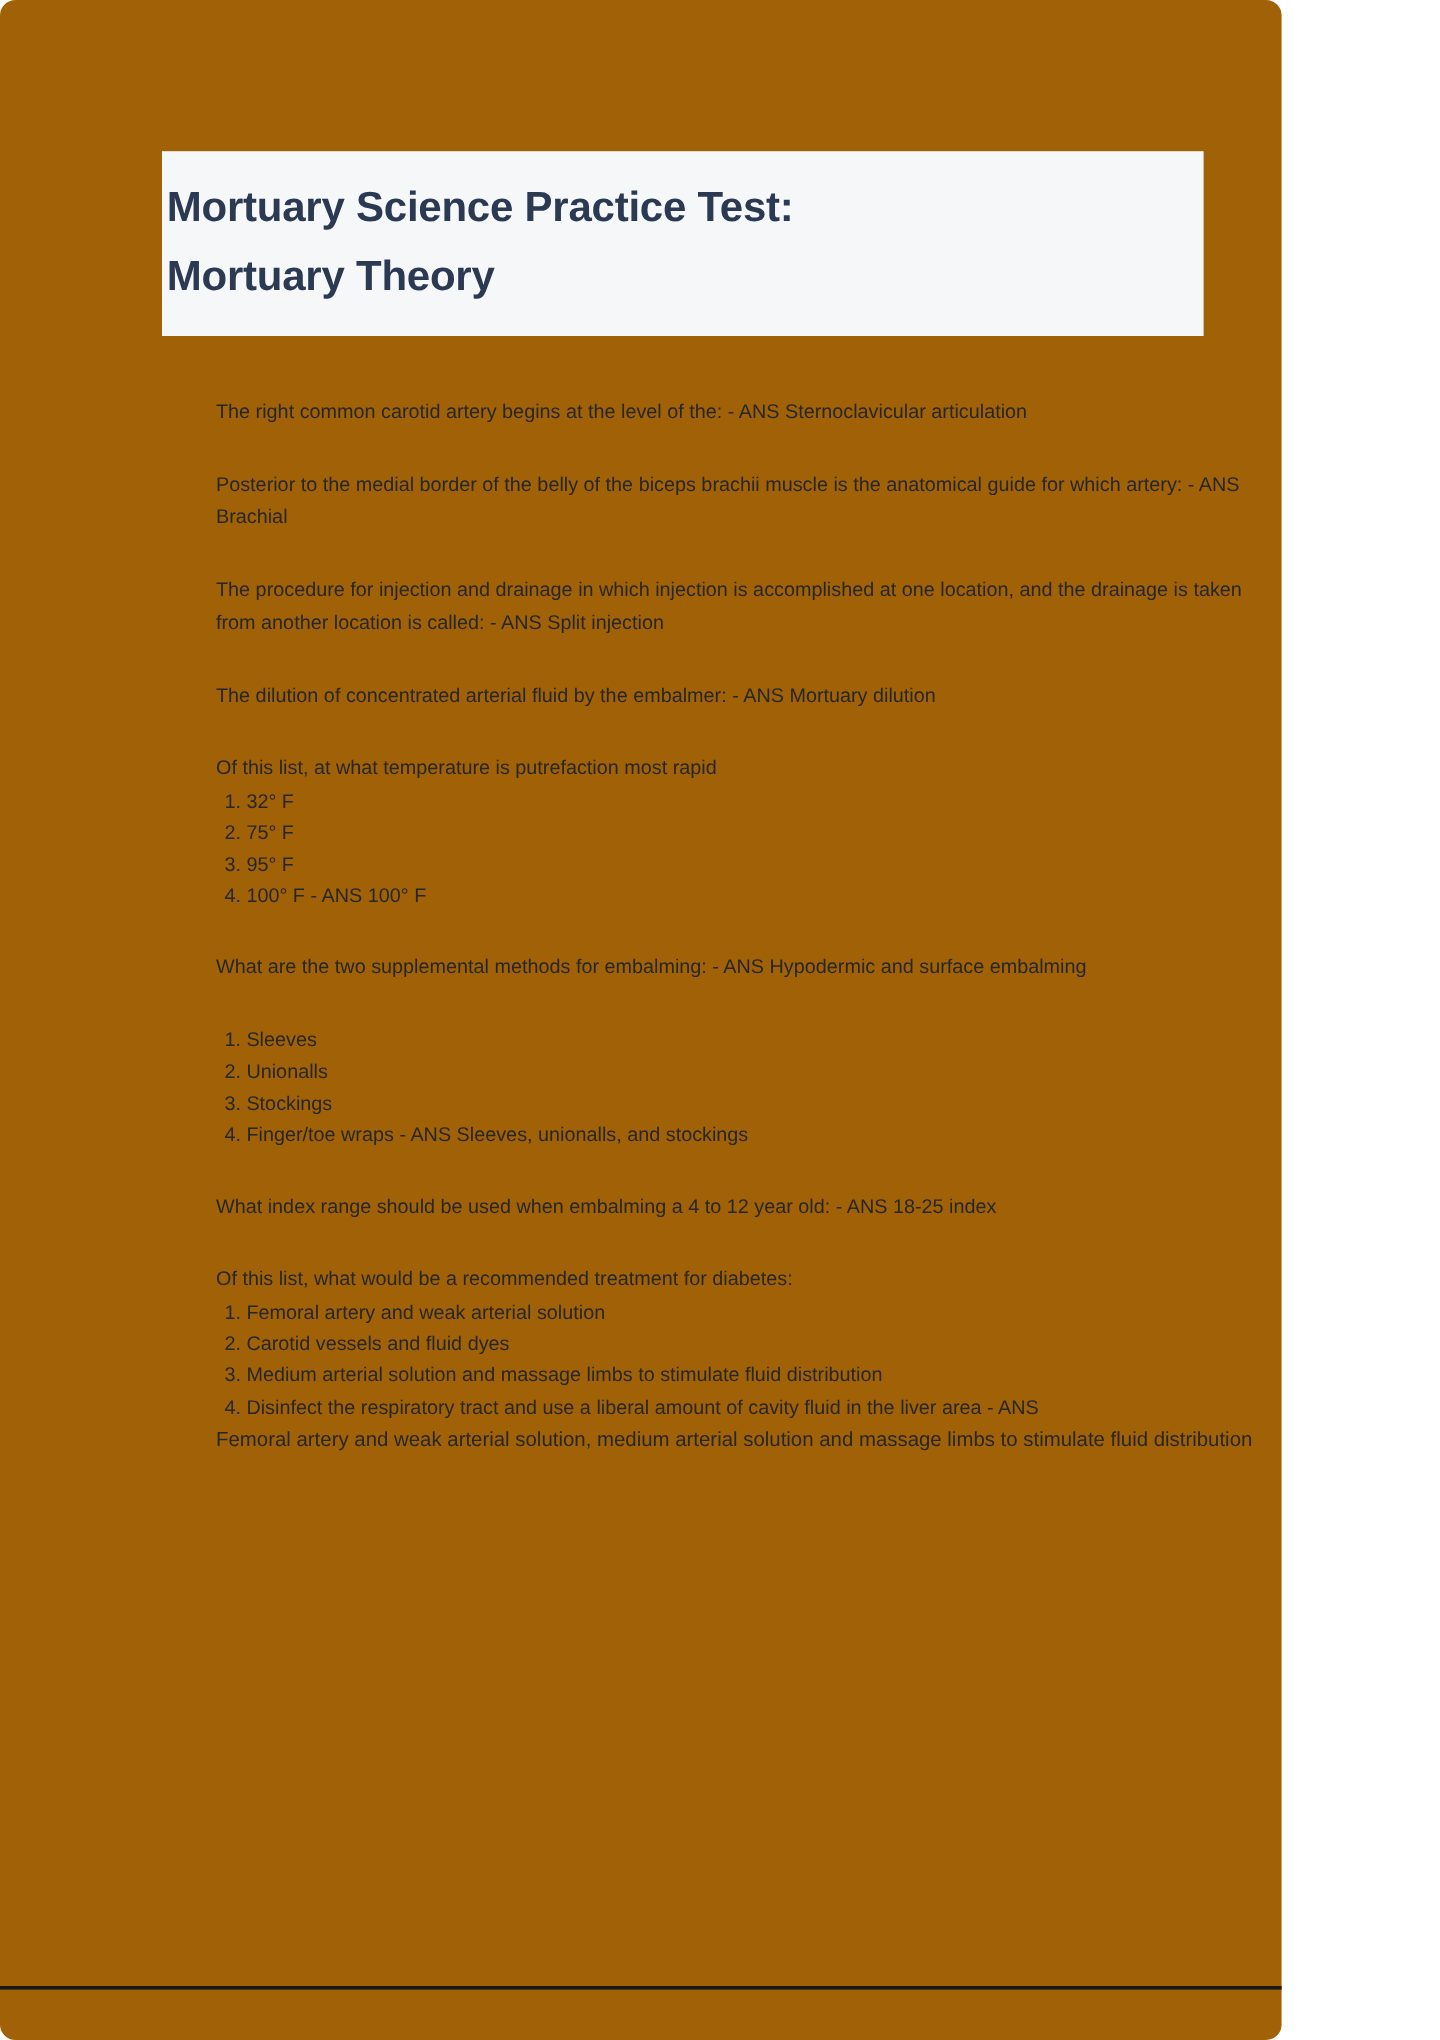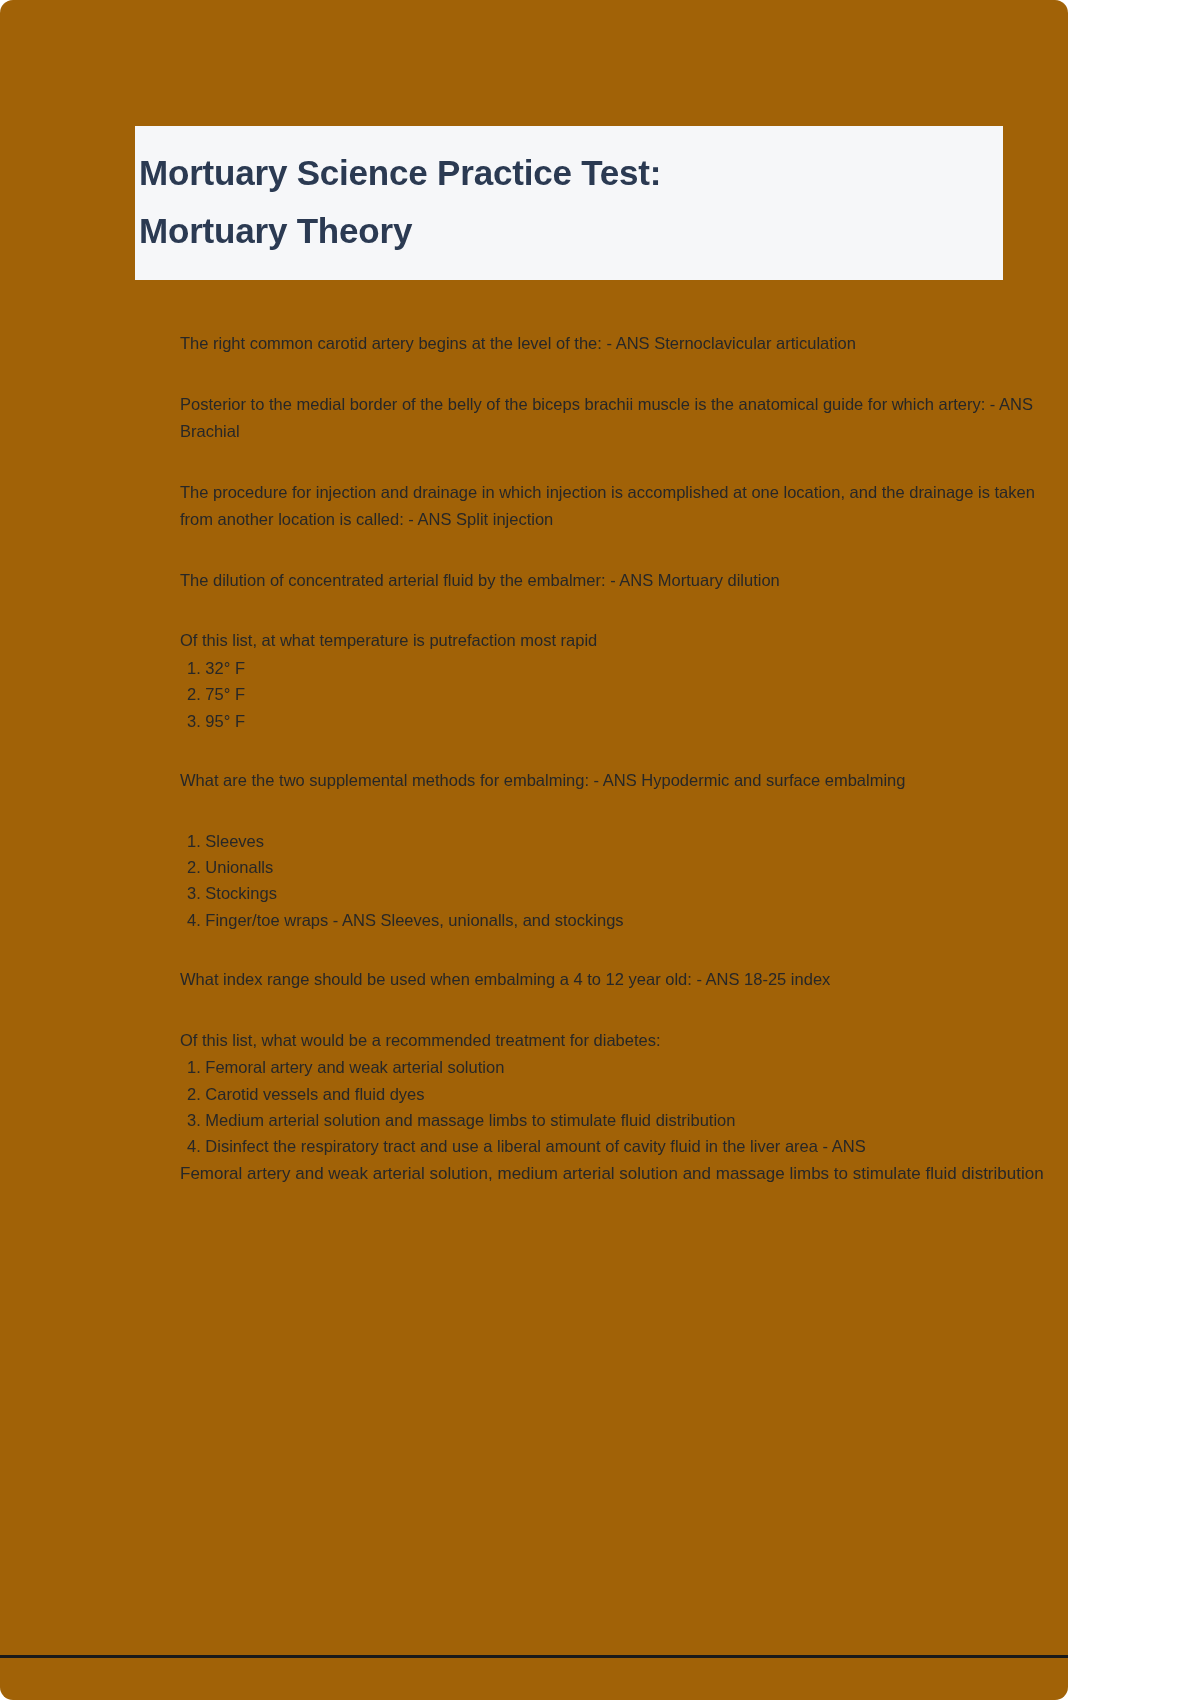--- a/index.html
+++ b/index.html
@@ -131,20 +131,21 @@
       <p class="qa-text">The dilution of concentrated arterial fluid by the embalmer: -  ANS   Mortuary dilution</p>
     </div>
 
 
     <div class="qa-block">
       <p class="qa-text">Of this list, at what temperature is putrefaction most rapid</p>
       <ul class="opt-list">
         <li>1. 32° F</li>
         <li>2. 75° F</li>
         <li>3. 95° F</li>
+        <li>4. 100° F -  ANS   100° F</li>
       </ul>
     </div>
 
     <div class="qa-block">
       <p class="qa-text">What are the two supplemental methods for embalming: -  ANS   Hypodermic and surface embalming</p>
     </div>
 
     <div class="qa-block">
       <ul class="opt-list">
         <li>1. Sleeves</li>

